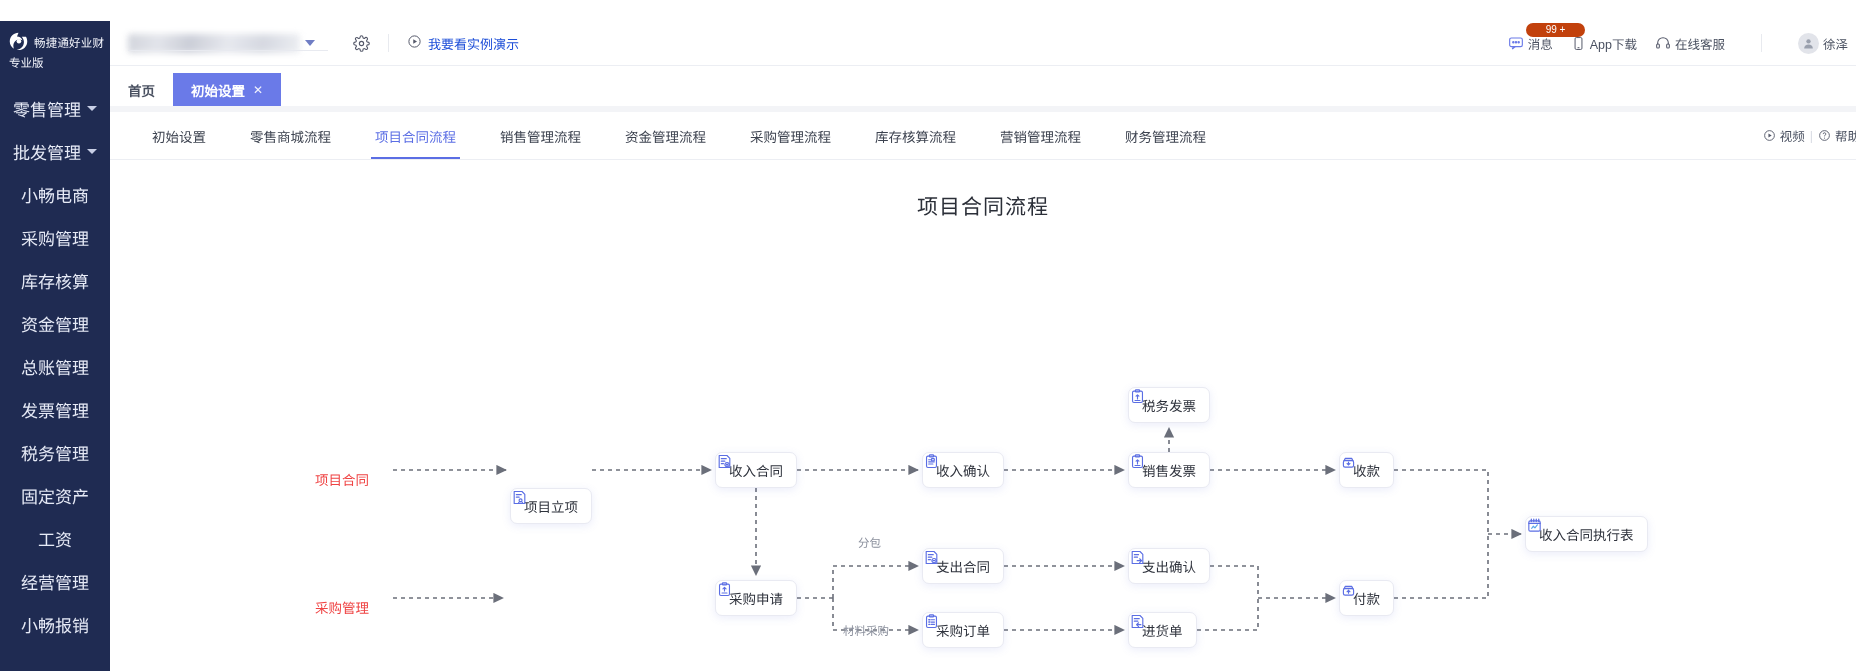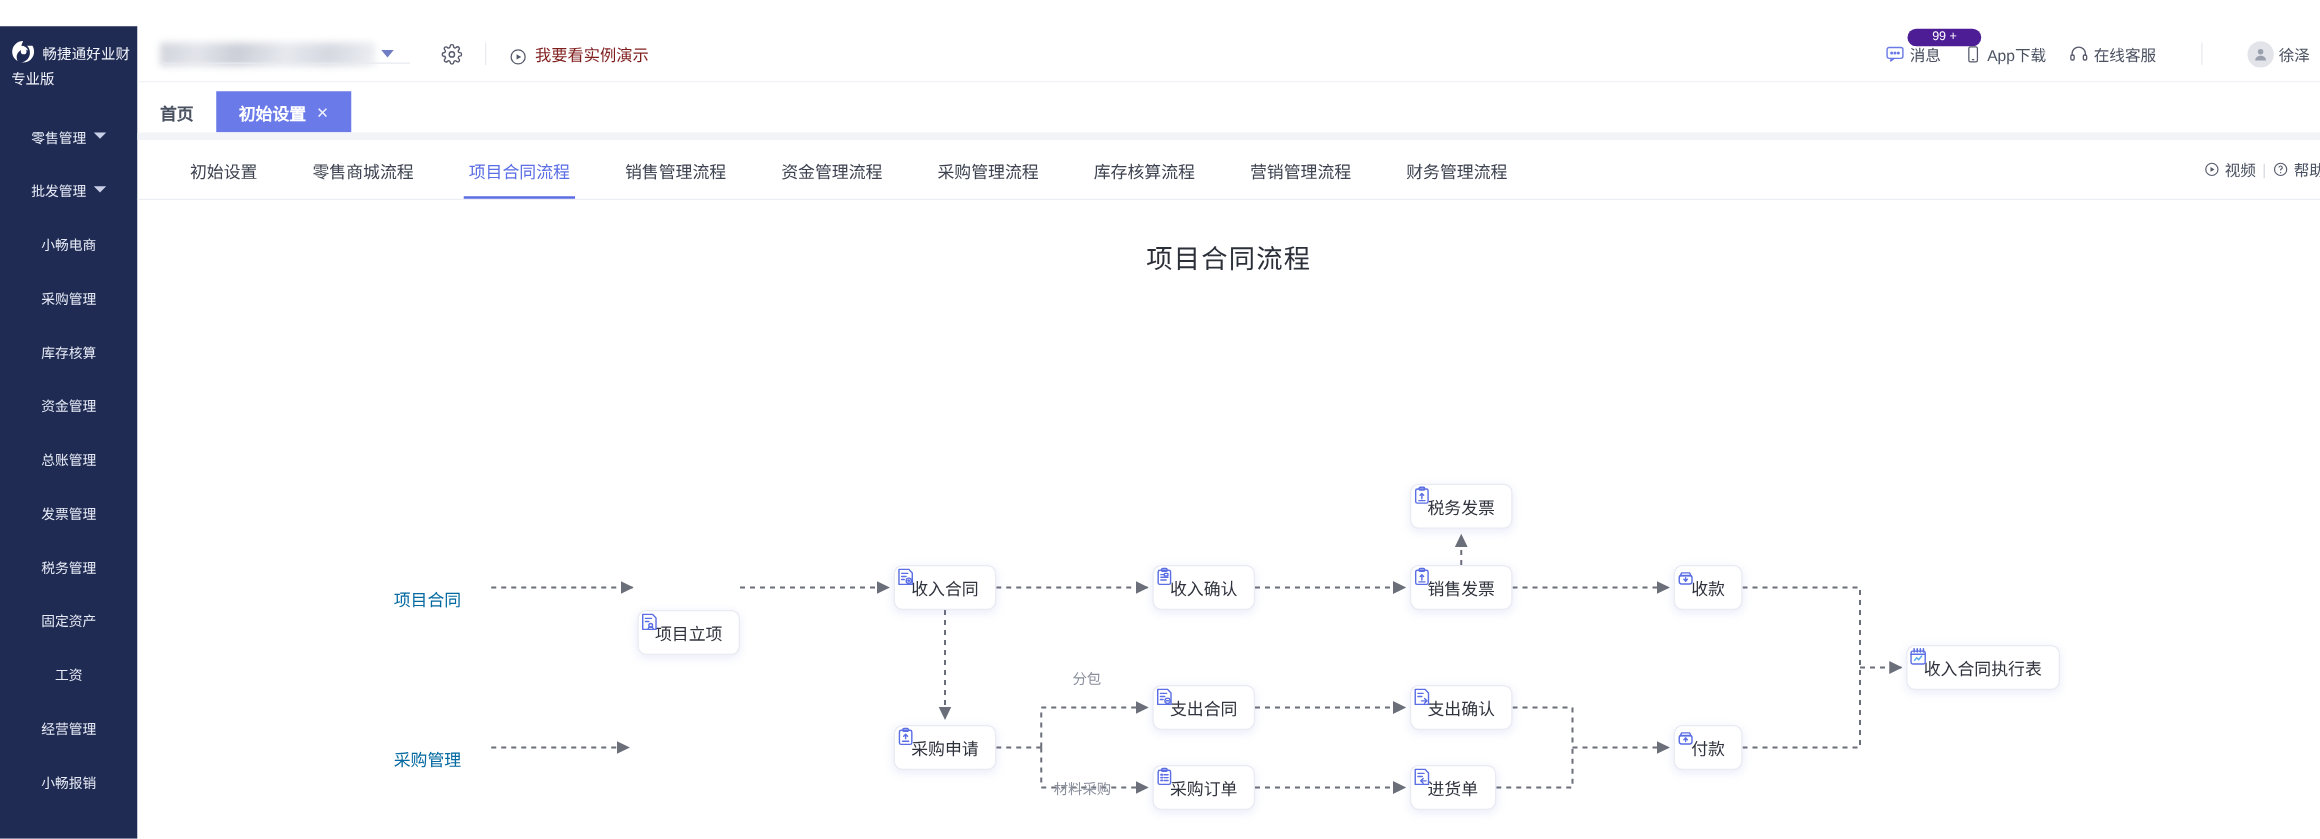--- a/index.html
+++ b/index.html
@@ -16,46 +16,46 @@
     background:#1f2b52; color:#dfe3f0; overflow:hidden;
   }
   .brand { padding:10px 8px 4px 8px; }
   .brand-row { display:flex; align-items:center; gap:5px; }
   .brand-logo { width:21px; height:21px; flex:0 0 auto; }
   .brand-name { font-size:11.5px; color:#f2f4fb; letter-spacing:.2px; white-space:nowrap; }
   .brand-sub { font-size:11.5px; color:#f2f4fb; margin-top:2px; padding-left:1px; }
   .nav { margin-top:13px; }
   .nav-item {
     height:43px; display:flex; align-items:center; justify-content:center;
-    gap:6px; font-size:11px; color:#e6eaf6; cursor:pointer; position:relative;
+    gap:6px; font-size:17px; color:#e6eaf6; cursor:pointer; position:relative;
   }
   .caret { width:0;height:0;border-left:5px solid transparent;border-right:5px solid transparent;
            border-top:5px solid #c8cfe6; }
 
   
   .header {
     position:absolute; left:110px; top:21px; right:0; height:45px;
     background:#fff; border-bottom:1px solid #eceef3; display:flex; align-items:center;
   }
   .hdr-search { display:flex; align-items:center; width:215px; margin-left:8px; position:relative; }
   .blurfield {
     width:172px; height:19px; margin-left:10px; border-radius:2px;
     background:linear-gradient(100deg,#cfd2da 0%,#e2e4ea 18%,#c9ccd6 36%,#e6e8ee 58%,#d4d7e0 78%,#eceef2 100%);
     filter: blur(3px); opacity:.95;
   }
   .field-underline { position:absolute; left:10px; bottom:2px; width:200px; height:1px; background:#e8eaf0; }
   .chev-down { width:0;height:0;border-left:5px solid transparent;border-right:5px solid transparent;
                border-top:6px solid #6f7dc4; margin-left:5px; }
   .gear-wrap { margin-left:20px; display:flex; align-items:center; }
   .vdiv { width:1px; height:18px; background:#e8eaef; margin:0 18px; }
-  .demo-link { display:flex; align-items:flex-end; gap:6px; font-size:13px; color:#7f1d1d; cursor:pointer; }
+  .demo-link { display:flex; align-items:flex-start; gap:6px; font-size:13px; color:#1d4ed8; cursor:pointer; }
   .hdr-right { margin-left:auto; display:flex; align-items:center; padding-right:8px; gap:18px; }
   .hdr-btn { display:flex; align-items:center; gap:4px; font-size:12.5px; color:#4a5161; cursor:pointer; position:relative; }
   .badge {
-    position:absolute; top:-11px; left:18px; background:#4c1d95; color:#fff;
+    position:absolute; top:-11px; left:18px; background:#c2410c; color:#fff;
     font-size:10px; line-height:13px; height:14px; padding:0 20px; border-radius:7px; white-space:nowrap;
   }
   .avatar { width:21px; height:21px; border-radius:50%; background:#e2e4ea; display:flex; align-items:center; justify-content:center; }
   .uname { font-size:12.5px; color:#4a5161;text-align:right; }
 
   
   .tabstrip {
     position:absolute; left:110px; top:66px; right:0; height:40px;
     background:#fff; display:flex; align-items:flex-end;
   }
@@ -77,21 +77,21 @@
   .stab-right { position:absolute; right:-4px; display:flex; align-items:center;
                 gap:5px; font-size:12.5px; color:#4a5161; white-space:nowrap; }
   .stab-right .sep { color:#d8dbe3; }
   .mini { display:inline-flex; align-items:center; gap:4px; cursor:pointer; }
 
   .chart-title { text-align:center; font-size:21px; color:#2b2f38; margin-top:30px; letter-spacing:1px; }
 
   .canvas { position:relative; width:100%; height:420px; }
   .canvas svg { position:absolute; left:0; top:0; }
 
-  .rowlabel { position:absolute; font-size:13.5px; color:#0369a1; white-space:nowrap; }
+  .rowlabel { position:absolute; font-size:13.5px; color:#ef4444; white-space:nowrap; }
 
   .node {
     position:absolute; height:36px; display:flex; align-items:center; gap:7px;
     padding:0 13px; background:#fff; border:1px solid #e9eaf2; border-radius:7px;
     box-shadow:0 2px 8px rgba(104,115,220,.13); cursor:pointer; white-space:nowrap;
   }
   .node .lbl { font-size:13.5px; color:#2f333d; }
   .node svg { flex:0 0 auto; }
   .edgelabel { position:absolute; font-size:11.5px; color:#8a8f9c; white-space:nowrap; }
 </style>

